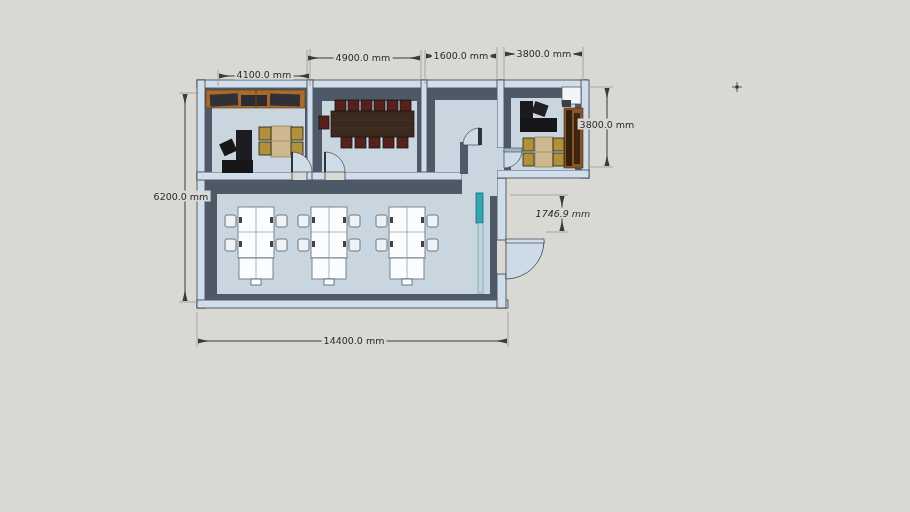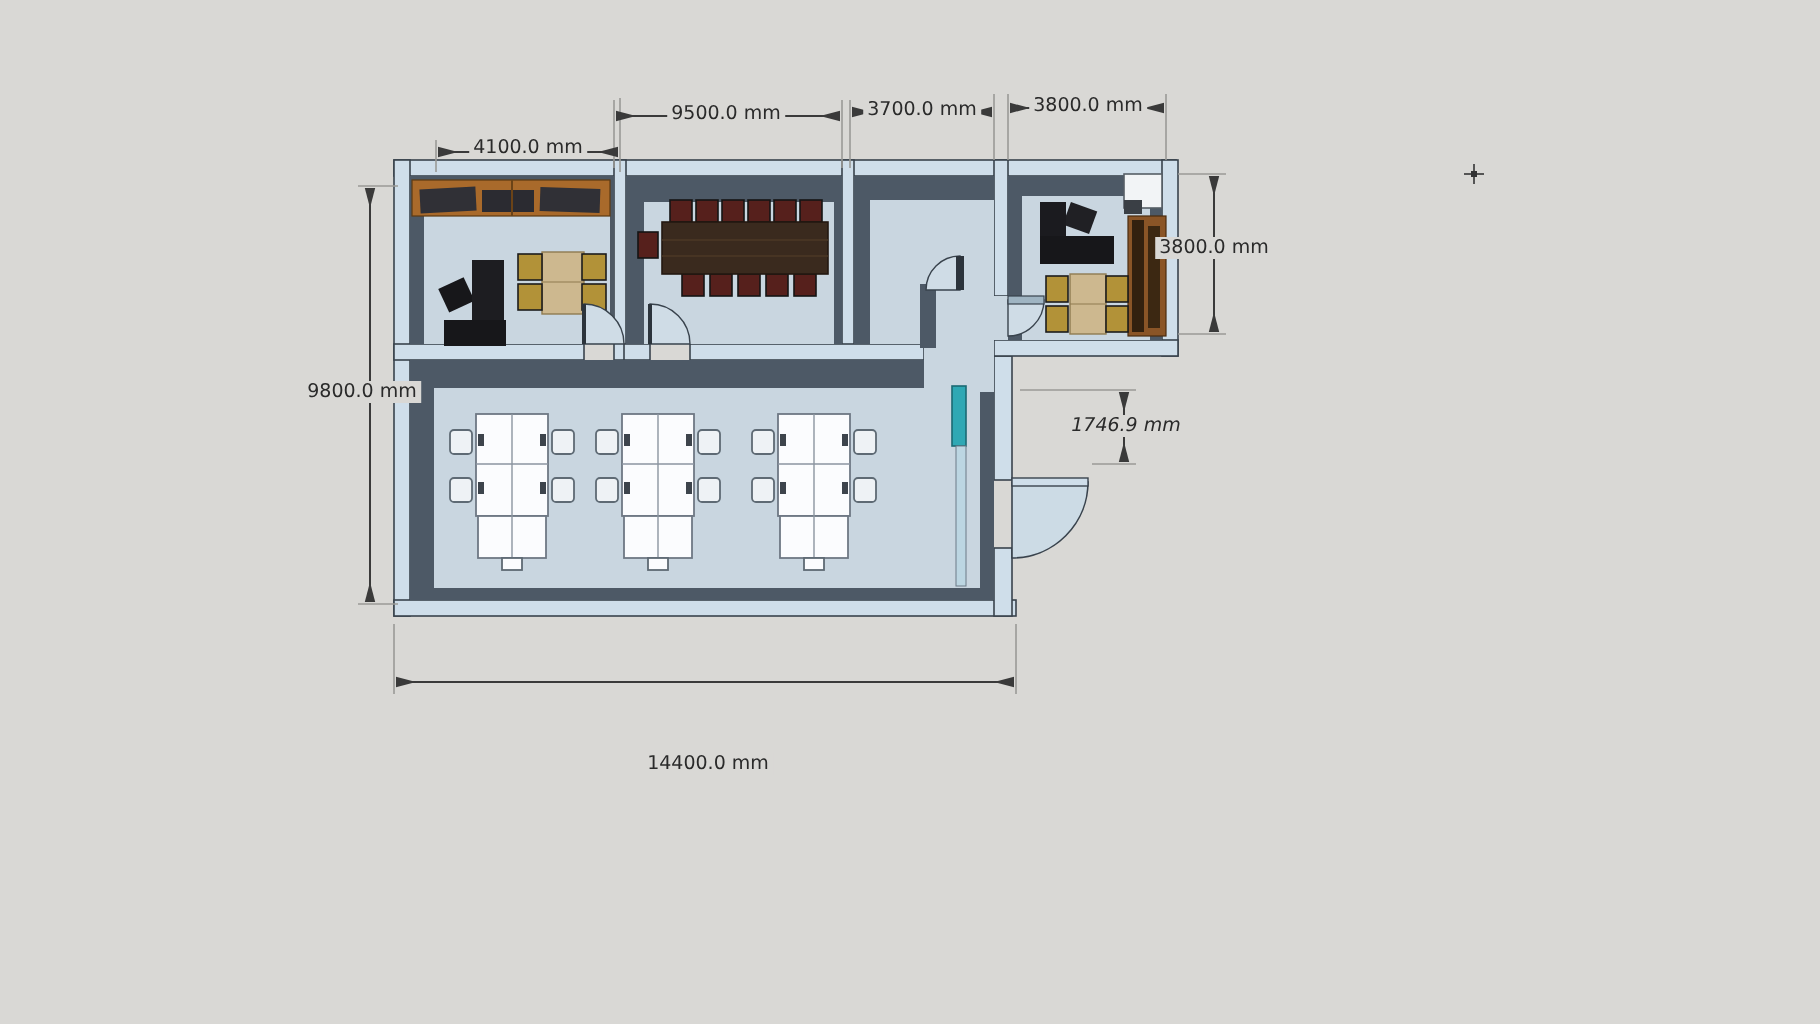--- a/index.html
+++ b/index.html
@@ -230,21 +230,21 @@
     </g>
 
     <g stroke="#555" stroke-width="1">
       <line x1="732" y1="87" x2="742" y2="87"></line>
       <line x1="737" y1="82" x2="737" y2="92"></line>
       <rect x="735.5" y="85.5" width="3" height="3" fill="#333" stroke="none"></rect>
     </g>
   </svg>
 
   <div class="dim-label" style="left:264px;top:74px;">4100.0 mm</div>
-  <div class="dim-label" style="left:363px;top:57px;">9500.0 mm</div>
-  <div class="dim-label" style="left:461px;top:55px;">3700.0 mm</div>
+  <div class="dim-label" style="left:363px;top:57px;">4900.0 mm</div>
+  <div class="dim-label" style="left:461px;top:55px;">1600.0 mm</div>
   <div class="dim-label" style="left:544px;top:53px;">3800.0 mm</div>
-  <div class="dim-label" style="left:181px;top:196px;">9800.0 mm</div>
+  <div class="dim-label" style="left:181px;top:196px;">6200.0 mm</div>
   <div class="dim-label" style="left:607px;top:124px;">3800.0 mm</div>
   <div class="dim-label" style="left:563px;top:213px;font-style:italic;">1746.9 mm</div>
-  <div class="dim-label" style="left:354px;top:340px;margin-top:42px;">14400.0 mm</div>
+  <div class="dim-label" style="left:354px;top:340px;">14400.0 mm</div>
 
 </div>
 
 </body></html>

